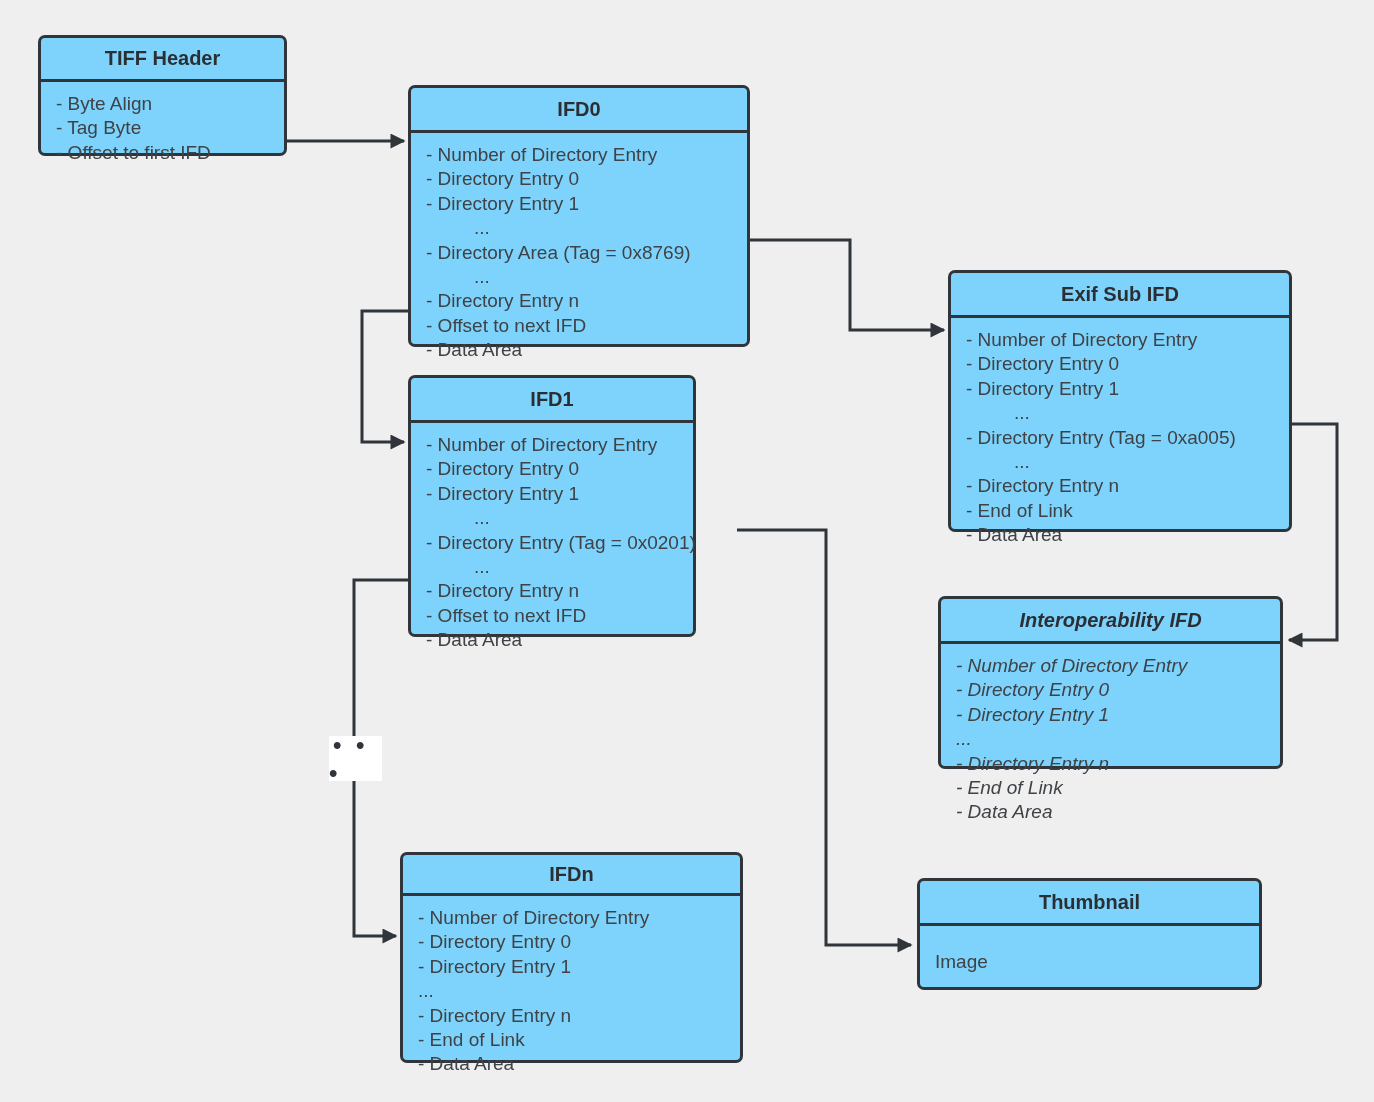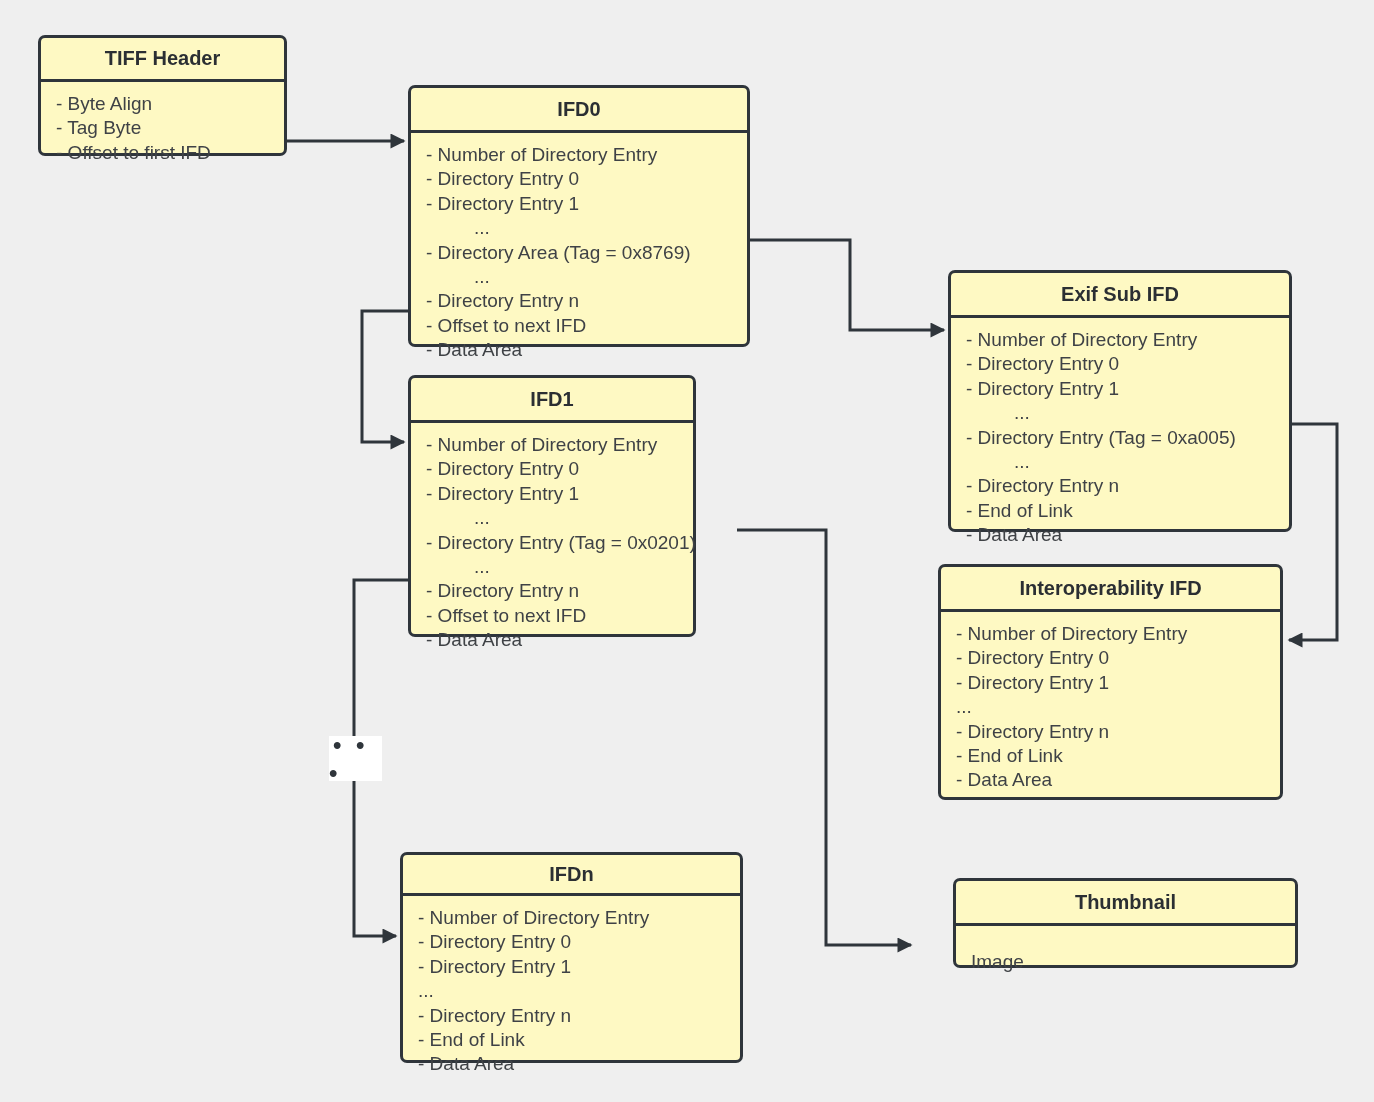--- a/index.html
+++ b/index.html
@@ -15,21 +15,21 @@
     overflow:hidden;
   }
   .wires{
     position:absolute;
     left:0;top:0;
     width:1374px;height:1102px;
     z-index:1;
   }
   .node{
     position:absolute;
-    background:#fef9c3;
+    background:#7dd3fc;
     border:3px solid #2f353b;
     border-radius:7px;
     box-sizing:border-box;
     z-index:2;
   }
   .node-title{
     height:42px;
     line-height:42px;
     text-align:center;
     font-weight:bold;
@@ -130,21 +130,21 @@
       <div class="node-line">- Directory Entry 1</div>
       <div class="node-line indent">...</div>
       <div class="node-line">- Directory Entry (Tag = 0xa005)</div>
       <div class="node-line indent">...</div>
       <div class="node-line">- Directory Entry n</div>
       <div class="node-line">- End of Link</div>
       <div class="node-line">- Data Area</div>
     </div>
   </div>
 
-  <div class="node" style="left:938px;top:564px;width:345px;height:236px;">
+  <div class="node" style="left:938px;top:596px;width:345px;height:173px;font-style:italic;">
     <div class="node-title">Interoperability IFD</div>
     <div class="node-body">
       <div class="node-line">- Number of Directory Entry</div>
       <div class="node-line">- Directory Entry 0</div>
       <div class="node-line">- Directory Entry 1</div>
       <div class="node-line">...</div>
       <div class="node-line">- Directory Entry n</div>
       <div class="node-line">- End of Link</div>
       <div class="node-line">- Data Area</div>
     </div>
@@ -156,21 +156,21 @@
       <div class="node-line">- Number of Directory Entry</div>
       <div class="node-line">- Directory Entry 0</div>
       <div class="node-line">- Directory Entry 1</div>
       <div class="node-line">...</div>
       <div class="node-line">- Directory Entry n</div>
       <div class="node-line">- End of Link</div>
       <div class="node-line">- Data Area</div>
     </div>
   </div>
 
-  <div class="node" style="left:953px;top:878px;width:345px;height:90px;">
+  <div class="node" style="left:917px;top:878px;width:345px;height:112px;">
     <div class="node-title">Thumbnail</div>
     <div class="node-body" style="padding-top:16px;">
       <div class="node-line">Image</div>
     </div>
   </div>
 
   <div class="ellipsis-label">• • •</div>
 
 </div>
 

